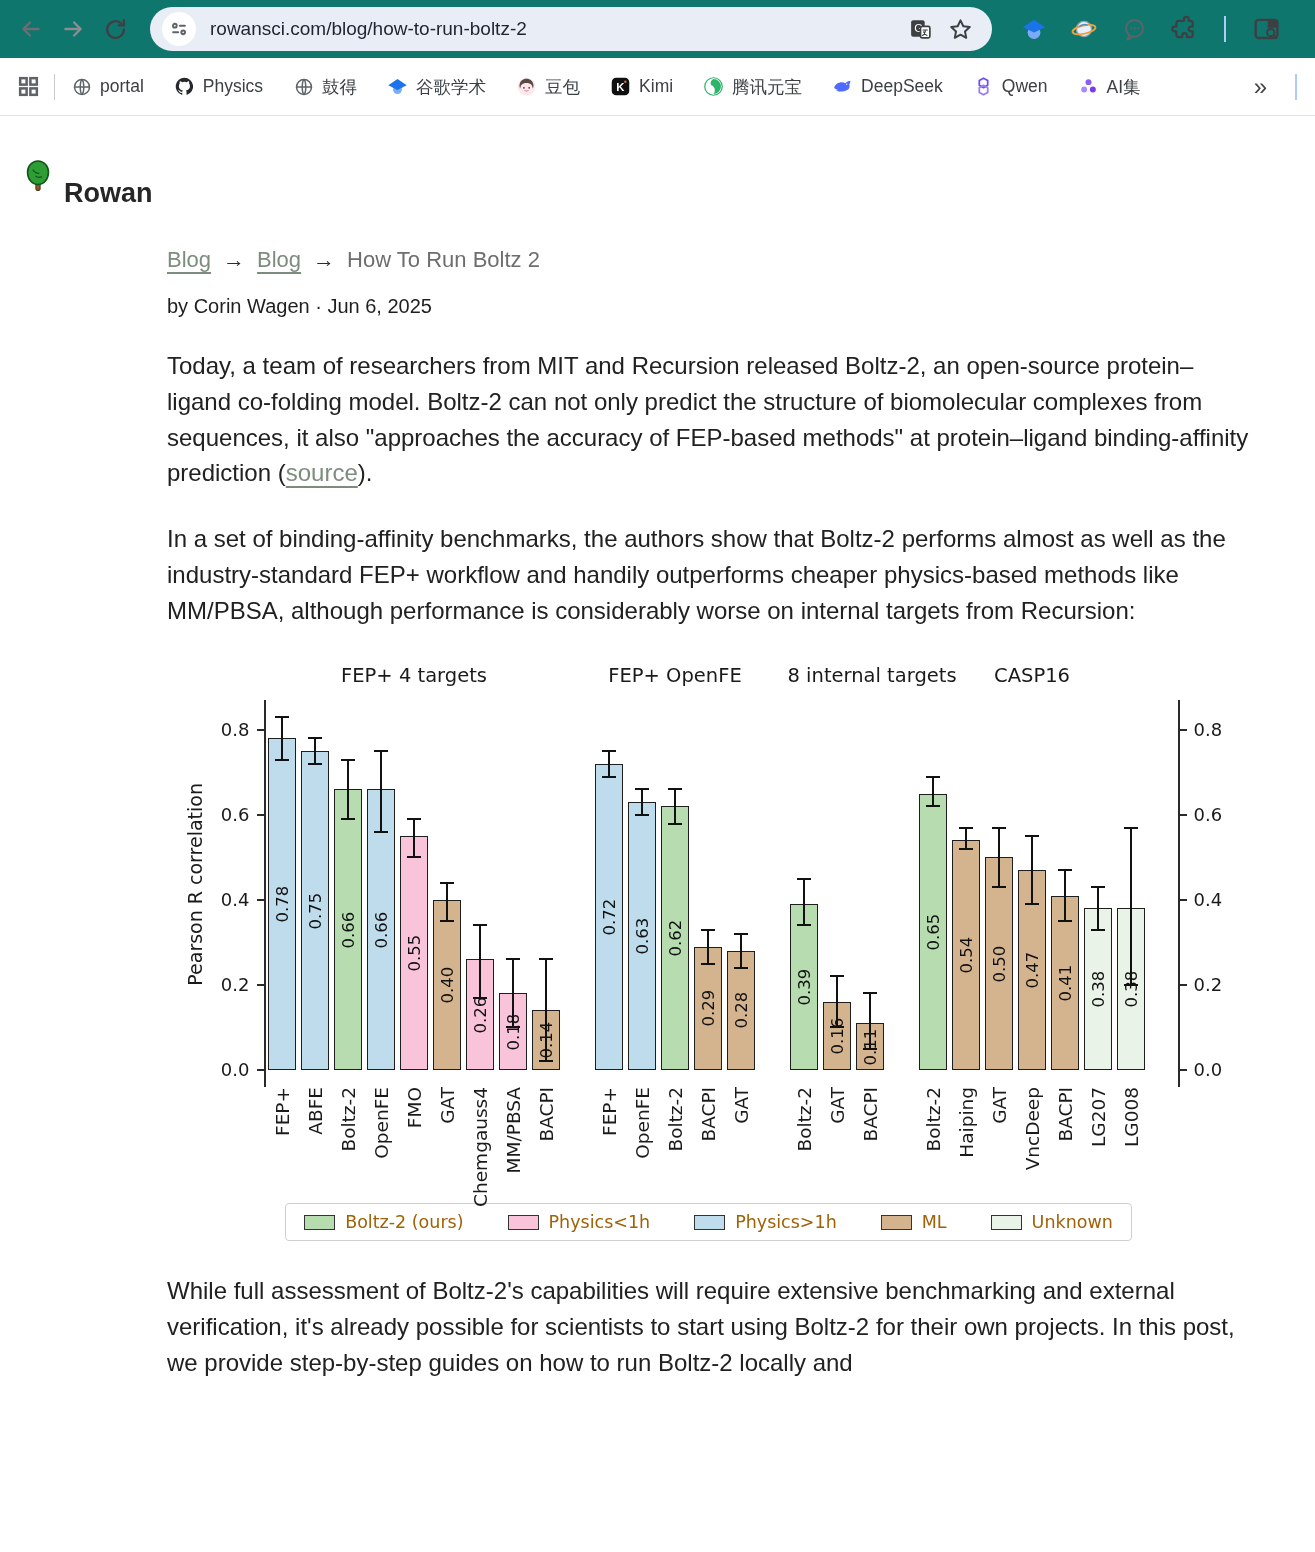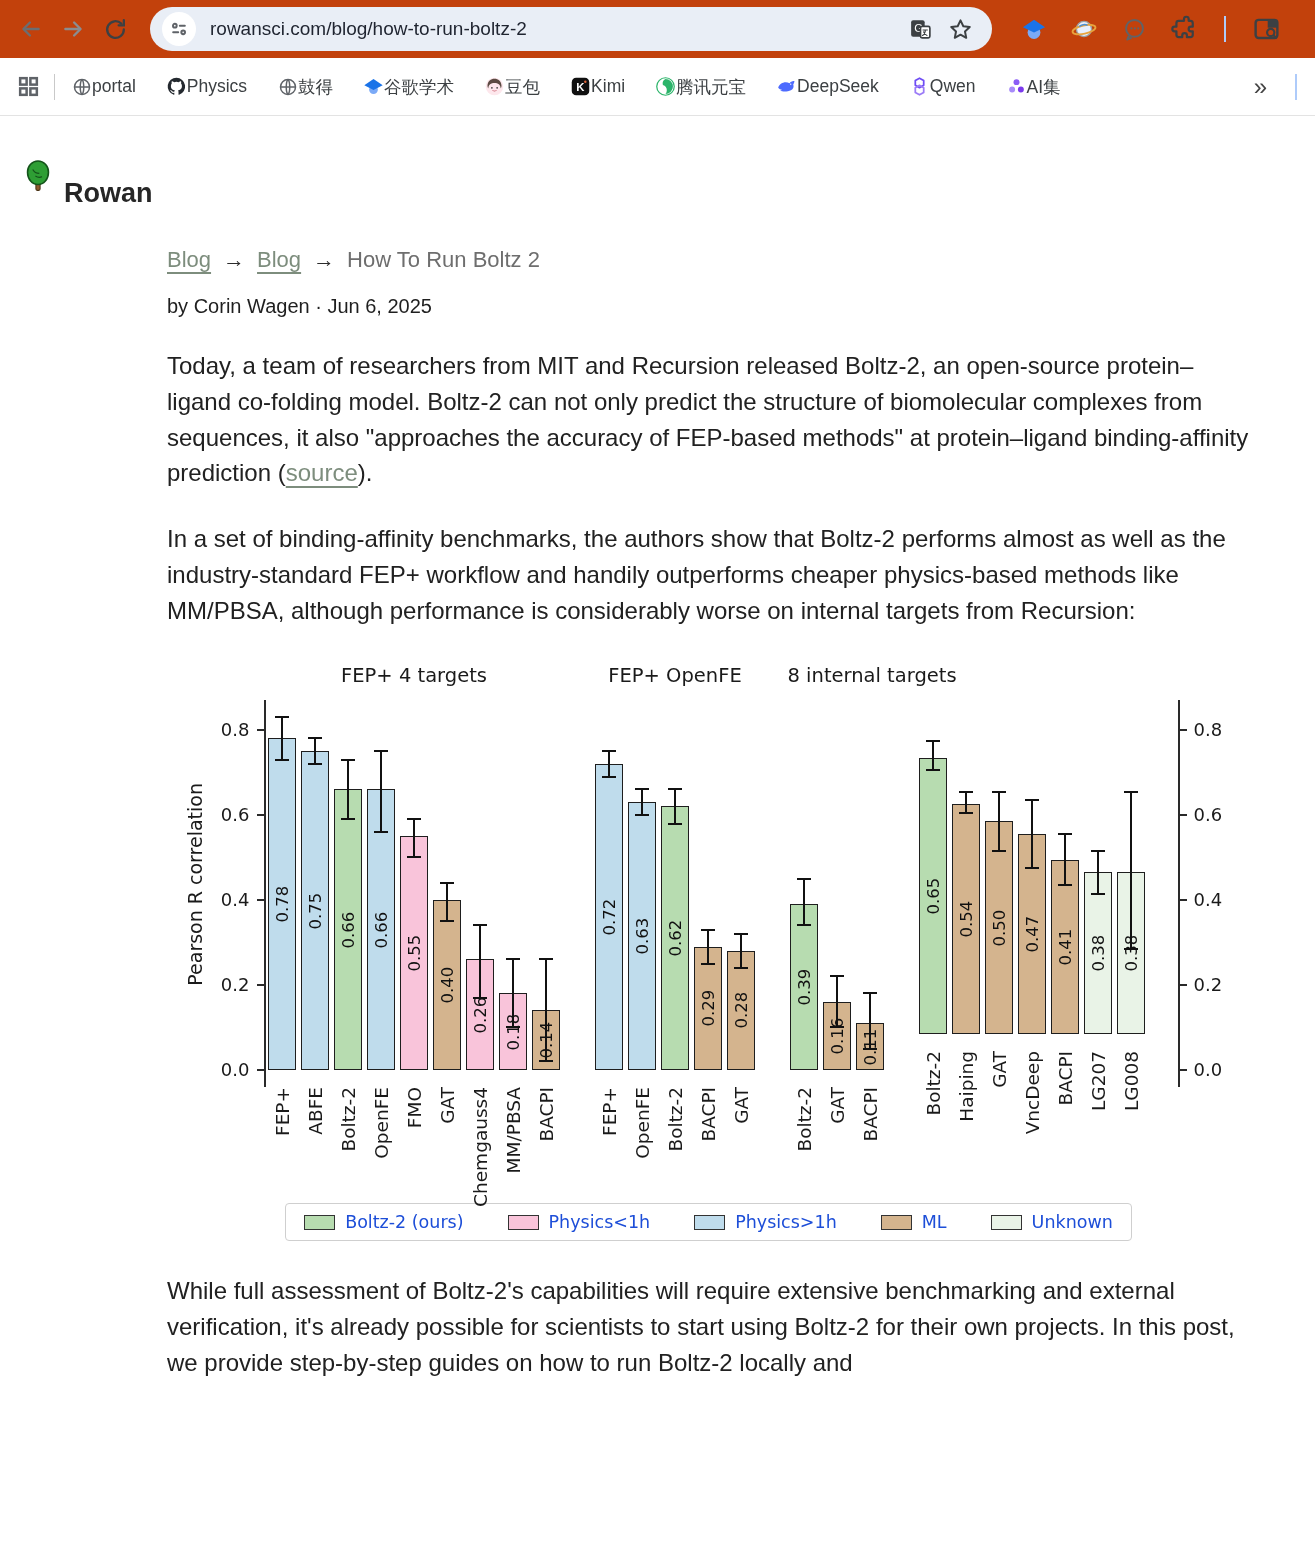--- a/index.html
+++ b/index.html
@@ -1,38 +1,38 @@
 <!DOCTYPE html>
 <html><head>
 <meta charset="utf-8">
 <style>
   * { margin:0; padding:0; box-sizing:border-box; }
   html,body { width:1315px; height:1552px; overflow:hidden; background:#fff;
     font-family:"Liberation Sans", sans-serif; }
 
   
-  .toolbar { height:58px; display:flex; align-items:center; padding:0 10px; background:#c2410c; }
+  .toolbar { height:58px; display:flex; align-items:center; padding:0 10px; background:#0f766e; }
   .nav-ico { width:42px; height:42px; display:flex; align-items:center; justify-content:center;
     color:#5f6368; flex:none; border-radius:50%; }
   .url-pill { width:842px; height:44px; background:#e9eef6; border-radius:22px;
     display:flex; align-items:center; padding:0 12px; margin-left:14px; flex:none; }
   .site-chip { width:34px; height:34px; border-radius:50%; background:#fff;
     display:flex; align-items:center; justify-content:center; flex:none; }
   .url-text { font-size:19px; color:#1f2430; margin-left:14px; flex:1;
     white-space:nowrap; overflow:hidden; }
   .pill-ico { width:40px; height:36px; display:flex; align-items:center; justify-content:center;
     color:#444; flex:none; }
   .ext-row { display:flex; align-items:center; margin-left:26px; gap:18px; }
   .ext-ico { width:32px; height:32px; display:flex; align-items:center; justify-content:center; }
   .vsep { width:2px; height:26px; background:#aecbfa; margin:0 6px; }
 
   .bookmarks { height:58px; display:flex; align-items:center; padding:0 12px;
     border-bottom:1px solid #e3e3e3; background:#fff; }
   .bm-sep { width:1px; height:26px; background:#c9c9c9; margin:0 16px 0 10px; flex:none; }
-  .bm { display:flex; align-items:center; gap:0; margin-right:30px; flex:none;
+  .bm { display:flex; align-items:center; gap:8px; margin-right:30px; flex:none;
     font-size:17.5px; color:#3c4043; }
   .bm .fav { width:21px; height:21px; display:flex; align-items:center; justify-content:center; flex:none; }
   .bm-chevron { margin-left:auto; margin-right:22px; font-size:24px; color:#444; }
 
   
   .page { position:relative; }
   .brand { display:flex; align-items:center; gap:10px; padding:26px 0 0 22px; }
   .brand-name { font-size:27px; font-weight:bold; color:#262626;margin-top:36px; }
   .content { width:1083px; margin-left:167px; }
   .breadcrumb { margin-top:38px; font-size:22px; color:#6e6e6e; }
@@ -72,21 +72,21 @@
   .xrow { display:flex; margin-top:17px; height:112px; }
   .xlab { width:33px; display:flex; justify-content:center; align-items:flex-start; }
   .xlab span { writing-mode:vertical-rl; transform:rotate(180deg); font-size:18.5px;
     color:#1a1a1a; white-space:nowrap; font-family:"DejaVu Sans", sans-serif; }
 
   .legend-wrap { display:flex; justify-content:center; margin-top:4px; }
   .legend { display:inline-flex; align-items:center; gap:44px; border:1.3px solid #cfcfcf;
     border-radius:4px; padding:8px 18px; background:#fff; }
   .leg-item { display:flex; align-items:center; gap:10px; }
   .leg-swatch { width:31px; height:15px; border:1.4px solid #333; }
-  .leg-label { font-size:17.5px; color:#1d4ed8; font-family:"DejaVu Sans", sans-serif; }
+  .leg-label { font-size:17.5px; color:#a16207; font-family:"DejaVu Sans", sans-serif; }
   .fig-caption { text-align:center; margin-top:30px; font-size:21.5px; color:#111; }
 </style>
 </head>
 <body>
 
 <div class="toolbar">
   <div class="nav-ico">
     <svg width="26" height="26" viewBox="0 0 24 24" fill="none" stroke="#6b6e72" stroke-width="2.2" stroke-linecap="round" stroke-linejoin="round">
         <path d="M19 12H6"></path>
         <path d="M11 6l-6 6 6 6"></path>
@@ -514,20 +514,21 @@
                 </div>
                 <div class="xlab">
                   <span>GAT</span>
                 </div>
                 <div class="xlab">
                   <span>BACPI</span>
                 </div>
               </div>
             </div>
             <div class="panel" style="width: 231px;">
+              <div class="ptitle">CASP16</div>
               <div class="plot">
                 <div class="slot">
                   <div class="bar" style="height: 276px; background: rgb(183, 220, 176);"></div>
                   <div class="errline" style="bottom: 264px; height: 30px;"></div>
                   <div class="errcap" style="bottom: 263px;"></div>
                   <div class="errcap" style="bottom: 292px;"></div>
                   <span class="vlabel" style="bottom: 138px;">0.65</span>
                 </div>
                 <div class="slot">
                   <div class="bar" style="height: 230px; background: rgb(212, 180, 142);"></div>

